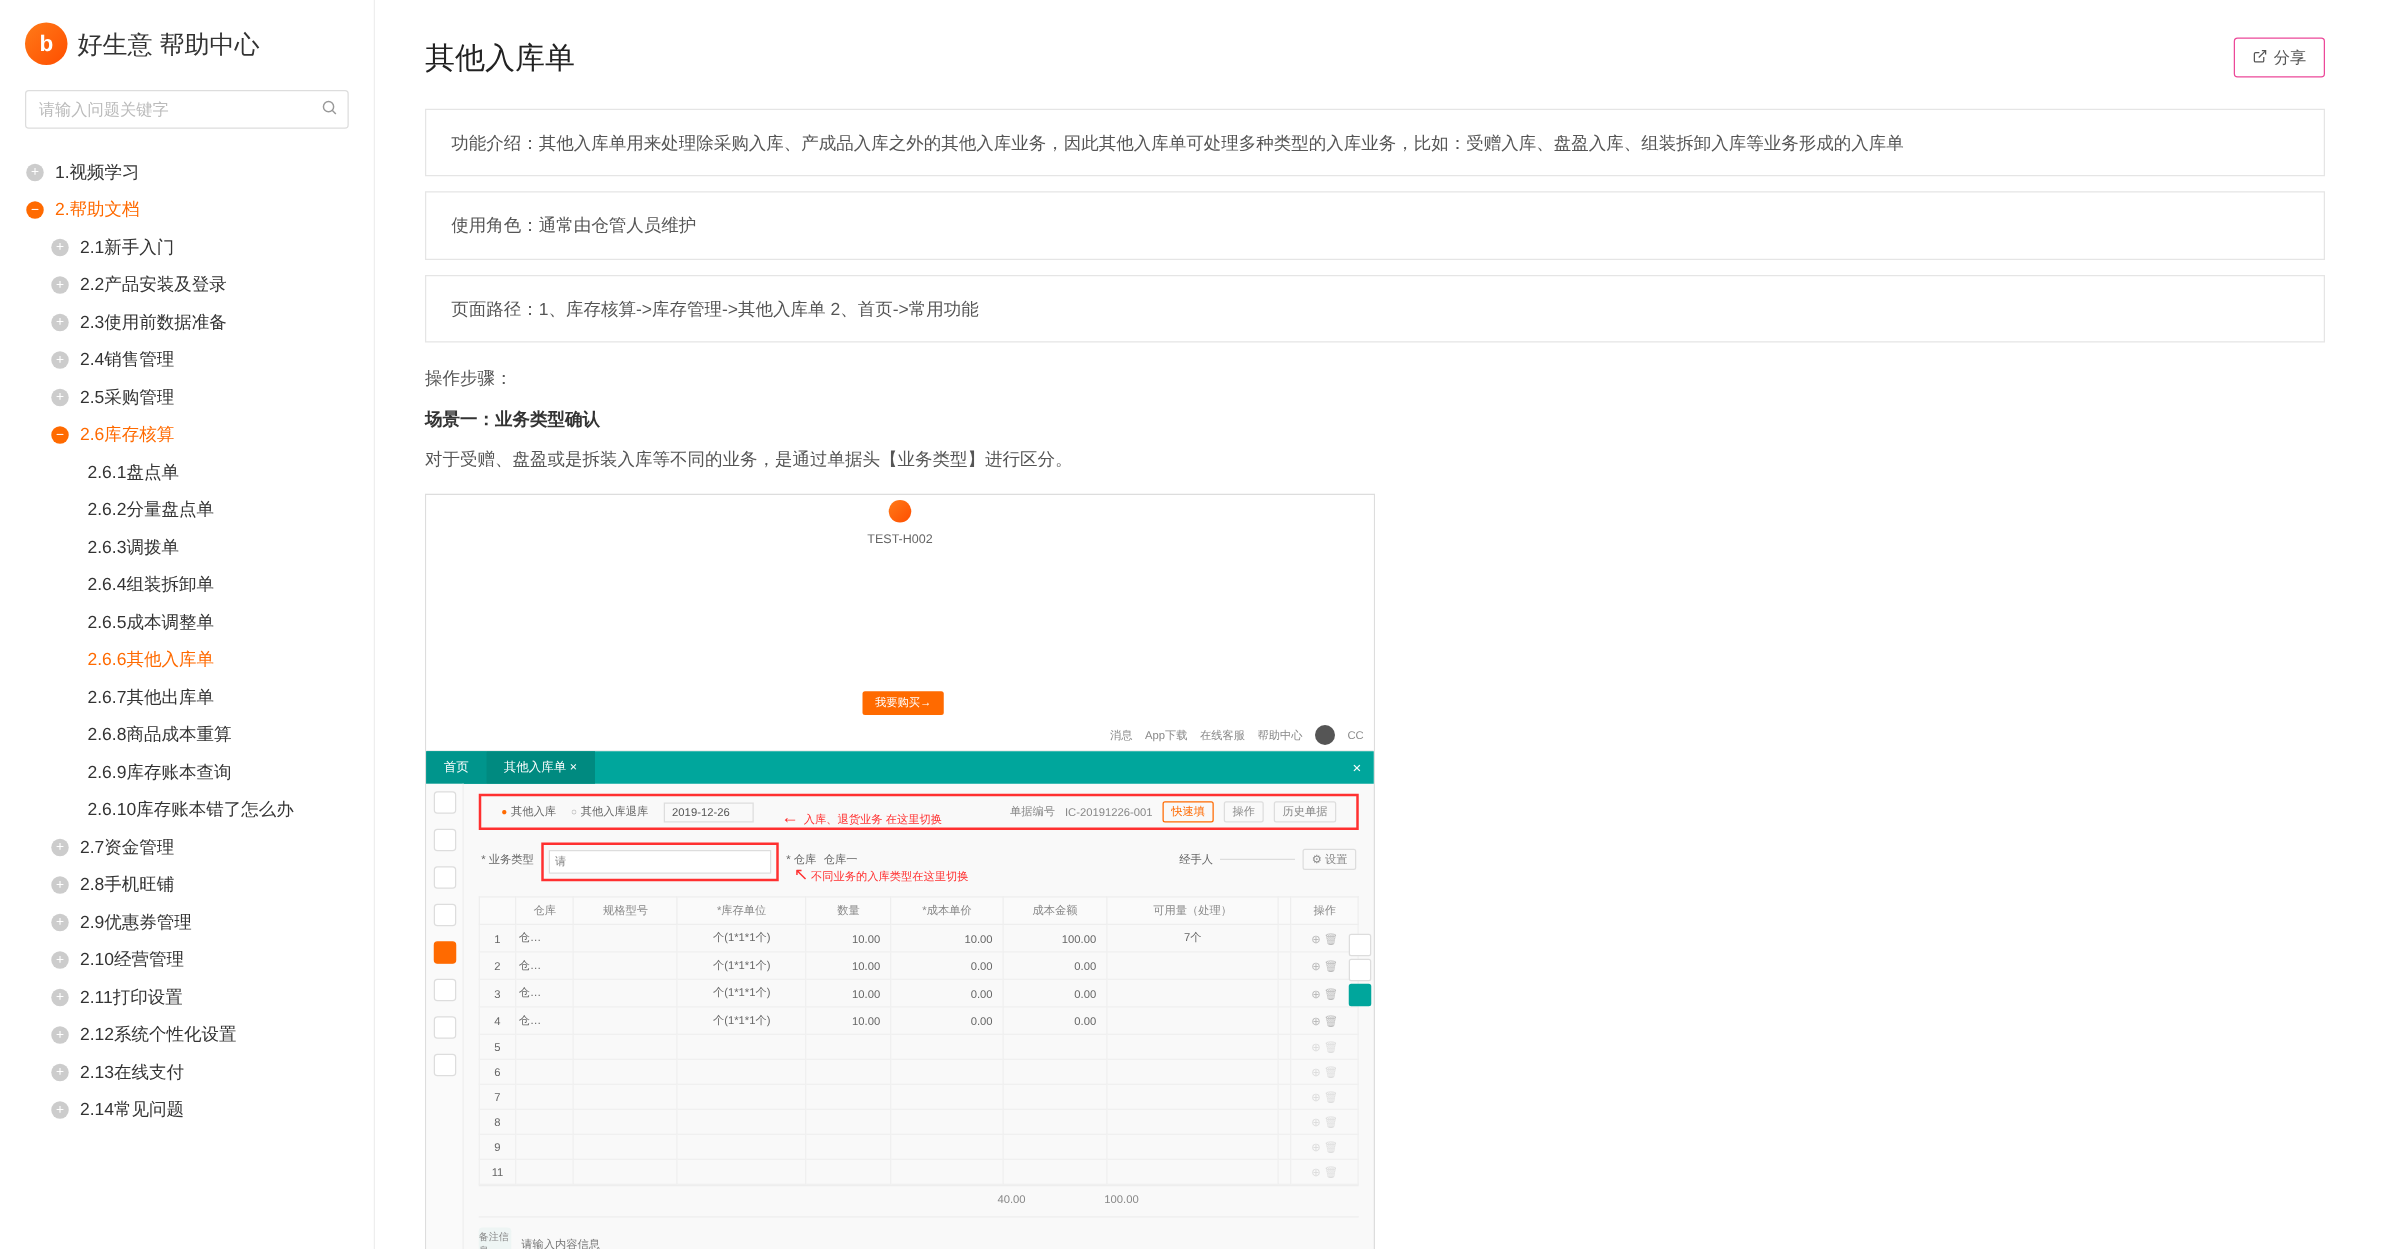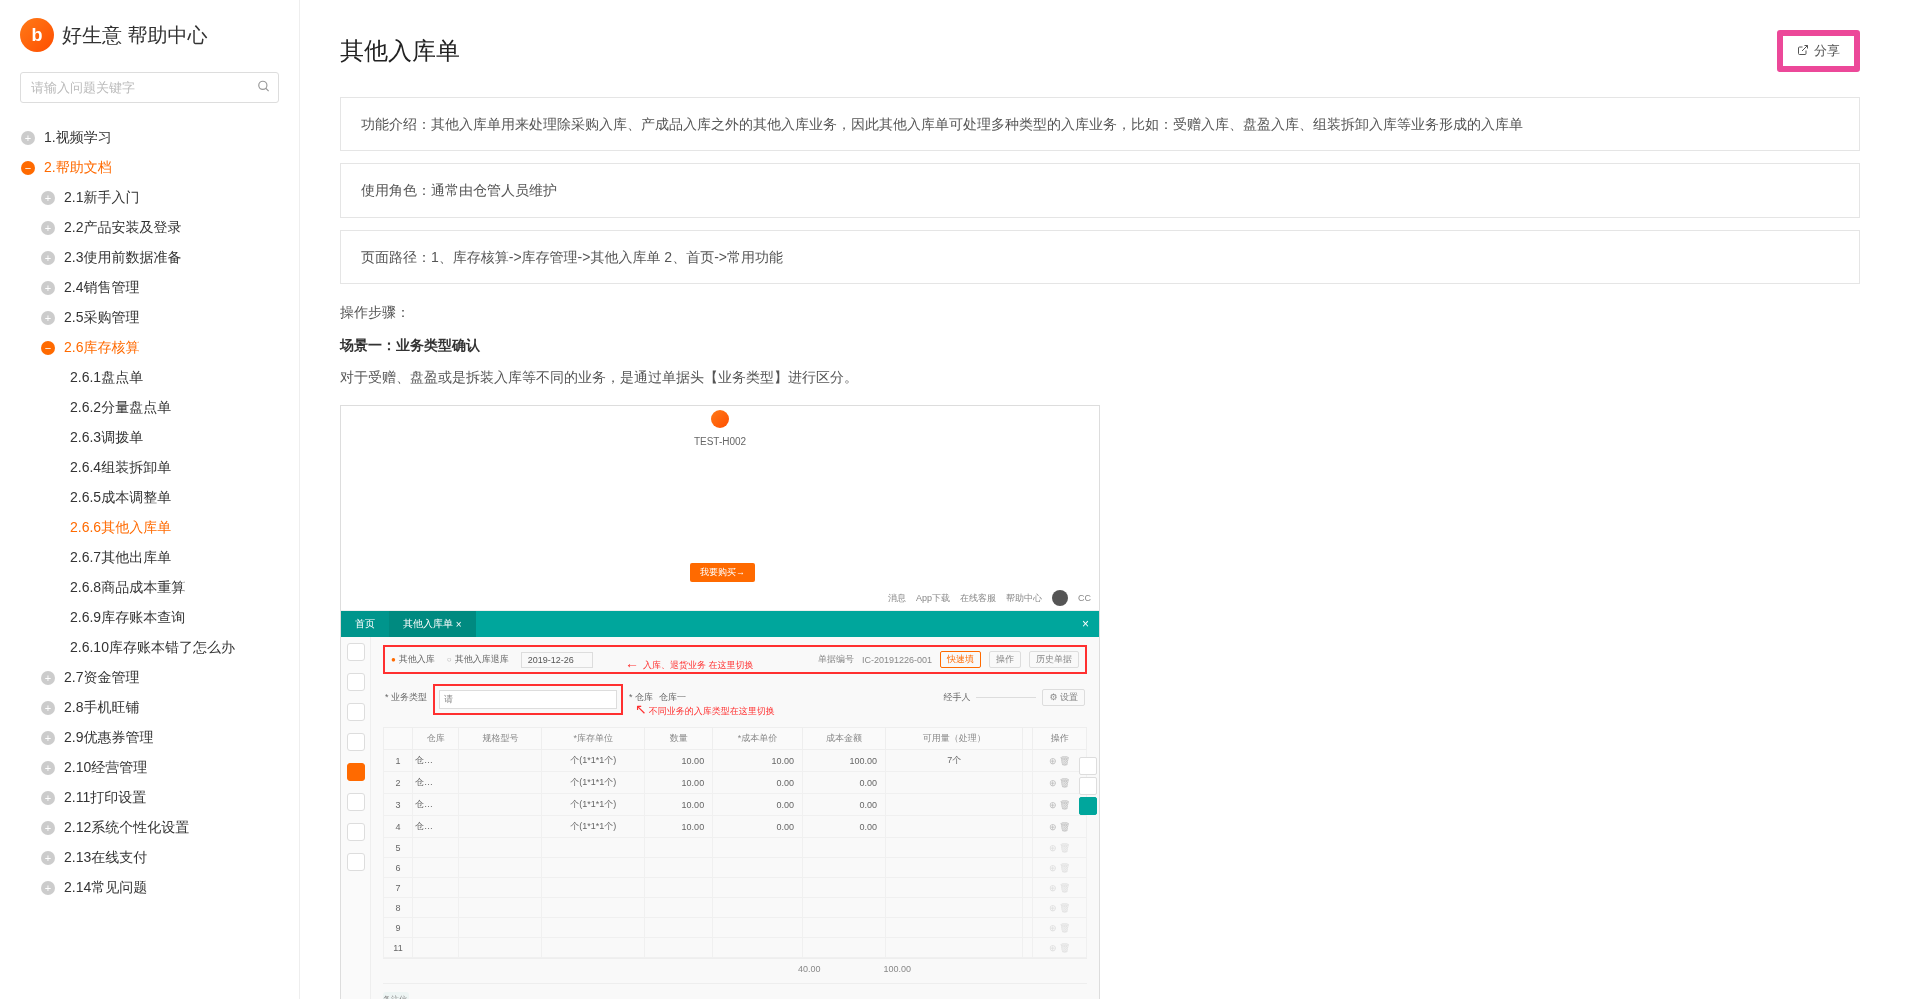--- a/index.html
+++ b/index.html
@@ -19,21 +19,21 @@
 .nav li.level-1 { padding-left: 20px; }
 .nav li.level-2 { padding-left: 50px; }
 .nav li.active { color: #ff6a00; }
 .nav li.active-parent { color: #ff6a00; }
 .nav-icon { width: 16px; height: 16px; margin-right: 8px; display: inline-flex; align-items: center; justify-content: center; }
 .plus-icon { width: 14px; height: 14px; border-radius: 50%; background: #ccc; color: #fff; font-size: 11px; display: flex; align-items: center; justify-content: center; line-height: 1; }
 .minus-icon { width: 14px; height: 14px; border-radius: 50%; background: #ff6a00; color: #fff; font-size: 11px; display: flex; align-items: center; justify-content: center; line-height: 1; }
 .main { flex: 1; padding: 30px 40px; max-width: 1600px; }
 .page-header { display: flex; justify-content: space-between; align-items: center; margin-bottom: 25px; }
 .page-title { font-size: 24px; font-weight: 500; color: #222; }
-.share-btn { padding: 6px 14px; border: 6px solid #ec4899; border-radius: 3px; background: #fff; color: #555; font-size: 13px; cursor: pointer; display: flex; align-items: center; gap: 5px; }
+.share-btn { padding: 6px 14px; border: 1px solid #ec4899; border-radius: 3px; background: #fff; color: #555; font-size: 13px; cursor: pointer; display: flex; align-items: center; gap: 5px; }
 .info-box { border: 1px solid #e5e5e5; padding: 15px 20px; margin-bottom: 12px; font-size: 14px; line-height: 1.6; color: #555; }
 .info-label { color: #555; }
 .steps { font-size: 14px; color: #555; margin-top: 20px; margin-bottom: 15px; }
 .scene-title { font-weight: 600; color: #333; margin: 15px 0 10px; font-size: 14px; }
 .scene-desc { font-size: 14px; color: #555; line-height: 1.8; margin-bottom: 10px; }
 .screenshot-img { border: 1px solid #ddd; margin: 15px 0; width: 760px; background: #f9f9f9; font-size: 10px; }
 .ss-topbar { background: #fff; padding: 4px 8px; display:flex; align-items:center; gap:8px; border-bottom:1px solid #eee;flex-direction:column; }
 .ss-logo { width:18px; height:18px; border-radius:50%; background: linear-gradient(135deg,#ff7a18,#ff4e00); }
 .ss-title { color:#666; font-size:10px; flex:0 0 auto; }
 .ss-search { flex:0 0 100px; height:16px; background:#f4f4f4; border-radius:8px; margin-left:10px; }
@@ -43,21 +43,21 @@
 .ss-tabs { background:#00a69c; display:flex; align-items:center; color:#fff; height:26px; }
 .ss-tab { padding:0 14px; font-size:10px; height:100%; display:flex; align-items:center; }
 .ss-tab.first { background:#00958c; }
 .ss-tab.active { background:#008a80; position:relative; }
 .ss-close-x { margin-left:auto; padding:0 10px; font-size:12px; }
 .ss-body { display:flex; }
 .ss-leftnav { width:30px; background:#fafafa; border-right:1px solid #eee; display:flex; flex-direction:column; align-items:center; padding-top:6px; gap:12px; }
 .ss-leftnav-item { width:18px; height:18px; border:1px solid #ddd; border-radius:3px; background:#fff; }
 .ss-leftnav-item.active { background:#ff6a00; border-color:#ff6a00; }
 .ss-content { flex:1; padding:8px 12px; position:relative; }
-.ss-row1 { display:flex; align-items:center; gap:12px; border:2px solid #ff3030; padding:4px 6px; position:relative; }
+.ss-row1 { display:flex; align-items:center; gap:12px; border:2px solid #ff3030; padding:4px 16px; position:relative; }
 .ss-radio { display:flex; align-items:center; gap:3px; font-size:9px; color:#666; }
 .ss-radio.checked::before { content:'●'; color:#ff6a00; font-size:8px; }
 .ss-radio::before { content:'○'; color:#aaa; font-size:8px; }
 .ss-date-box { border:1px solid #ddd; padding:2px 18px 2px 6px; font-size:9px; color:#555; position:relative; }
 .ss-red-arrow1 { position:absolute; left:240px; top:8px; color:#ff3030; font-size:9px; white-space:nowrap; }
 .ss-red-arrow1::before { content:'←'; font-size:14px; margin-right:4px; }
 .ss-doc-info { margin-left:auto; display:flex; gap:8px; font-size:9px; color:#888; align-items:center; }
 .ss-pill { border:1px solid #ddd; padding:1px 6px; border-radius:2px; color:#888; }
 .ss-pill.o { color:#ff6a00; border-color:#ff6a00; }
 .ss-row2 { display:flex; align-items:center; gap:6px; padding:6px 2px; font-size:9px; color:#666; }

